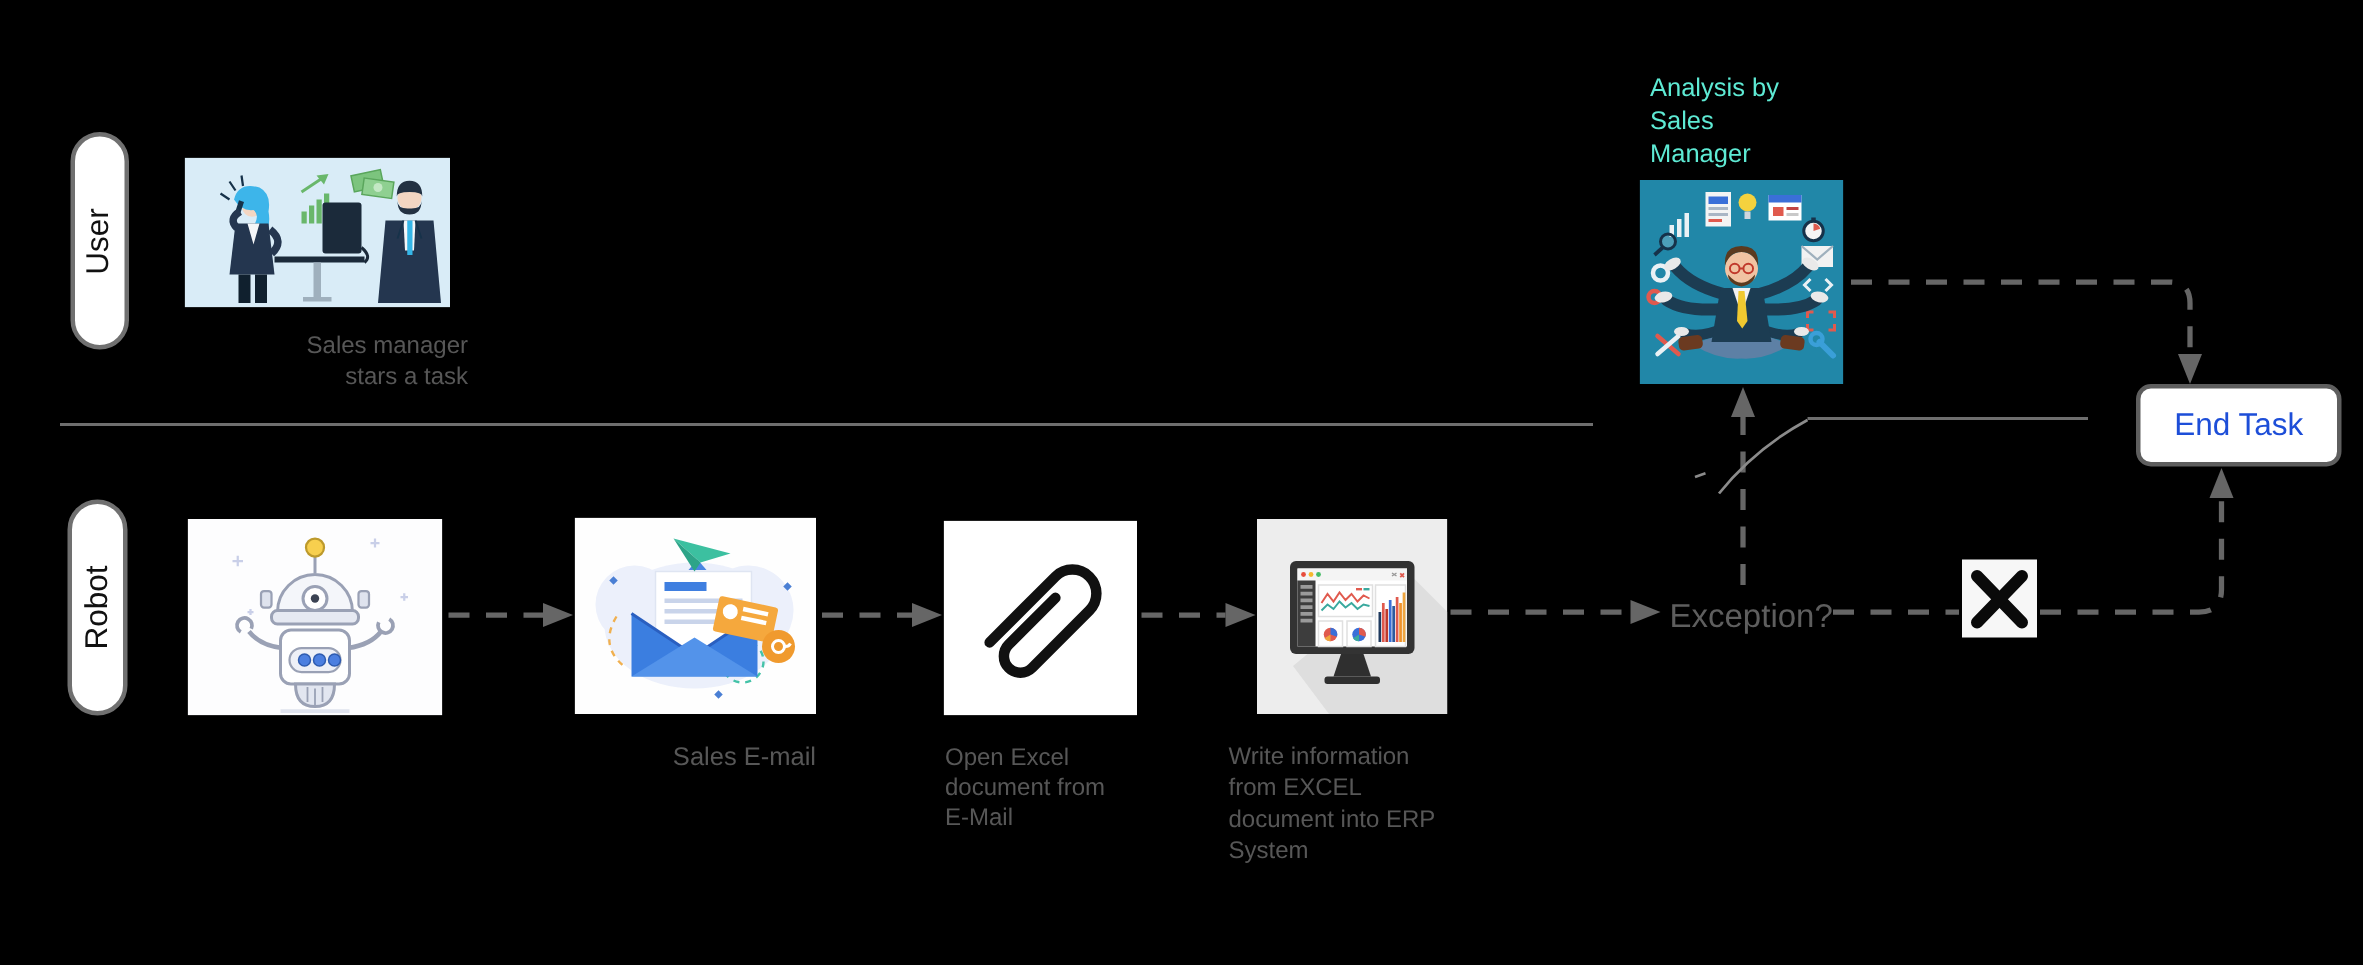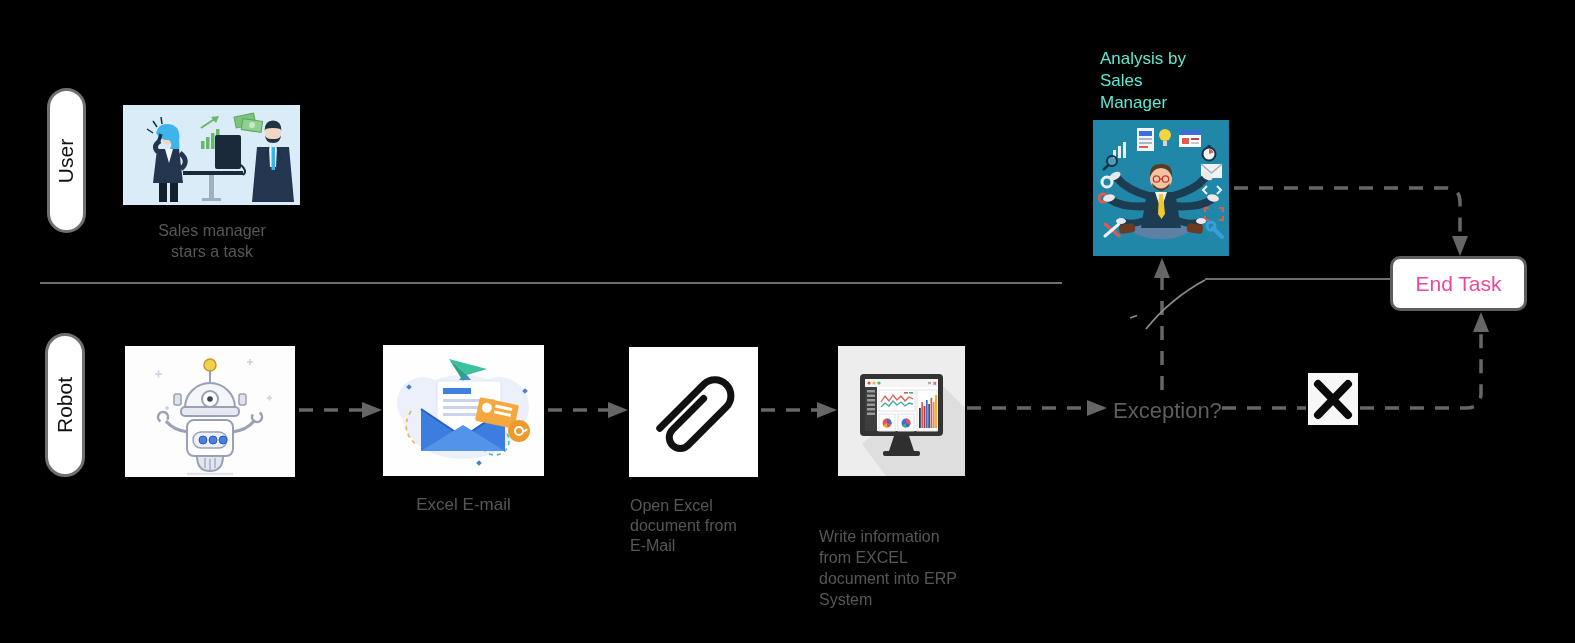--- a/index.html
+++ b/index.html
@@ -4,26 +4,26 @@
 <style>
   html,body{margin:0;padding:0;background:#000;}
   .canvas{position:relative;width:1575px;height:643px;background:#000000;
           font-family:"Liberation Sans",sans-serif;overflow:hidden;}
   .abs{position:absolute;}
   svg{display:block;}
   .pill{background:#ffffff;border:3px solid #707070;border-radius:24px;
         display:flex;align-items:center;justify-content:center;box-sizing:border-box;}
   .pill span{transform:rotate(-90deg);font-size:21px;color:#111;white-space:nowrap;}
   .caption{color:#575757;font-size:16px;line-height:21px;white-space:pre-line;}
-  .caption.center{text-align:center;}
+  .caption.center{text-align:right;}
   .analysis-label{color:#5eead4;font-size:17px;line-height:22px;white-space:pre-line;}
   .exception-label{color:#5e5e5e;font-size:22px;white-space:nowrap;}
   .node-box{background:#ffffff;border:3px solid #5e5e5e;border-radius:10px;
         display:flex;align-items:center;justify-content:center;box-sizing:border-box;
-        font-size:21px;color:#ec4899;}
+        font-size:21px;color:#1d4ed8;margin-left:34px;}
   .img{overflow:hidden;}
   .xnode{background:#f7f7f7;display:flex;align-items:center;justify-content:center;}
 </style>
 </head>
 <body>
 
 <div class="canvas">
 
   <svg class="abs" style="left:0;top:0" width="1575" height="643" viewBox="0 0 1575 643">
     <defs>
@@ -249,21 +249,21 @@
         <circle cx="136" cy="86" r="4" fill="none" stroke="#ffffff" stroke-width="2"></circle>
         <path d="M140 86 a4 4 0 0 0 4 -2" stroke="#ffffff" stroke-width="2" fill="none"></path>
       </g>
       <g fill="#4a7fd4">
         <rect x="24" y="40" width="4" height="4" transform="rotate(45 26 42)"></rect>
         <rect x="94" y="116" width="4" height="4" transform="rotate(45 96 118)"></rect>
         <rect x="140" y="44" width="4" height="4" transform="rotate(45 142 46)"></rect>
       </g>
     </svg>
   </div>
-  <div class="abs caption center" style="left:383px;top:494px;width:161px;font-size:17px">Excel E-mail</div>
+  <div class="abs caption center" style="left:383px;top:494px;width:161px;font-size:17px">Sales E-mail</div>
 
   <div class="abs img" style="left:629px;top:347px;width:129px;height:130px">
     <svg width="129" height="130" viewBox="0 0 129 130">
       <rect width="129" height="130" fill="#ffffff"></rect>
       <g transform="rotate(45 64 65)">
         <path d="M52 100 L52 38 A16 16 0 0 1 84 38 L84 92 A11 11 0 0 1 62 92 L62 48" fill="none" stroke="#111111" stroke-width="7" stroke-linecap="round" stroke-linejoin="round"></path>
       </g>
     </svg>
   </div>
   <div class="abs caption" style="left:630px;top:496px;width:140px;line-height:20px">Open Excel
@@ -318,21 +318,21 @@
         <rect x="92.5" y="52" width="1.8" height="30" fill="#e05a4e"></rect>
         <rect x="94.8" y="56" width="1.8" height="26" fill="#f0932b"></rect>
         <rect x="97.1" y="49" width="1.8" height="33" fill="#f0a63f"></rect>
       </g>
       <g>
         <polygon points="56,90 71,90 76,105 51,105" fill="#2f2f2f"></polygon>
         <rect x="45" y="105" width="37" height="5" rx="2" fill="#2f2f2f"></rect>
       </g>
     </svg>
   </div>
-  <div class="abs caption" style="left:819px;top:526px;width:160px">Write information
+  <div class="abs caption" style="left:819px;top:494px;width:160px">Write information
 from EXCEL
 document into ERP
 System</div>
 
   <div class="abs exception-label" style="left:1113px;top:398px">Exception?</div>
 
   <div class="abs xnode" style="left:1308px;top:373px;width:50px;height:52px">
     <svg width="50" height="52" viewBox="0 0 50 52">
       <line x1="10" y1="11" x2="40" y2="42" stroke="#0a0a0a" stroke-width="8" stroke-linecap="round"></line>
       <line x1="40" y1="11" x2="10" y2="42" stroke="#0a0a0a" stroke-width="8" stroke-linecap="round"></line>

